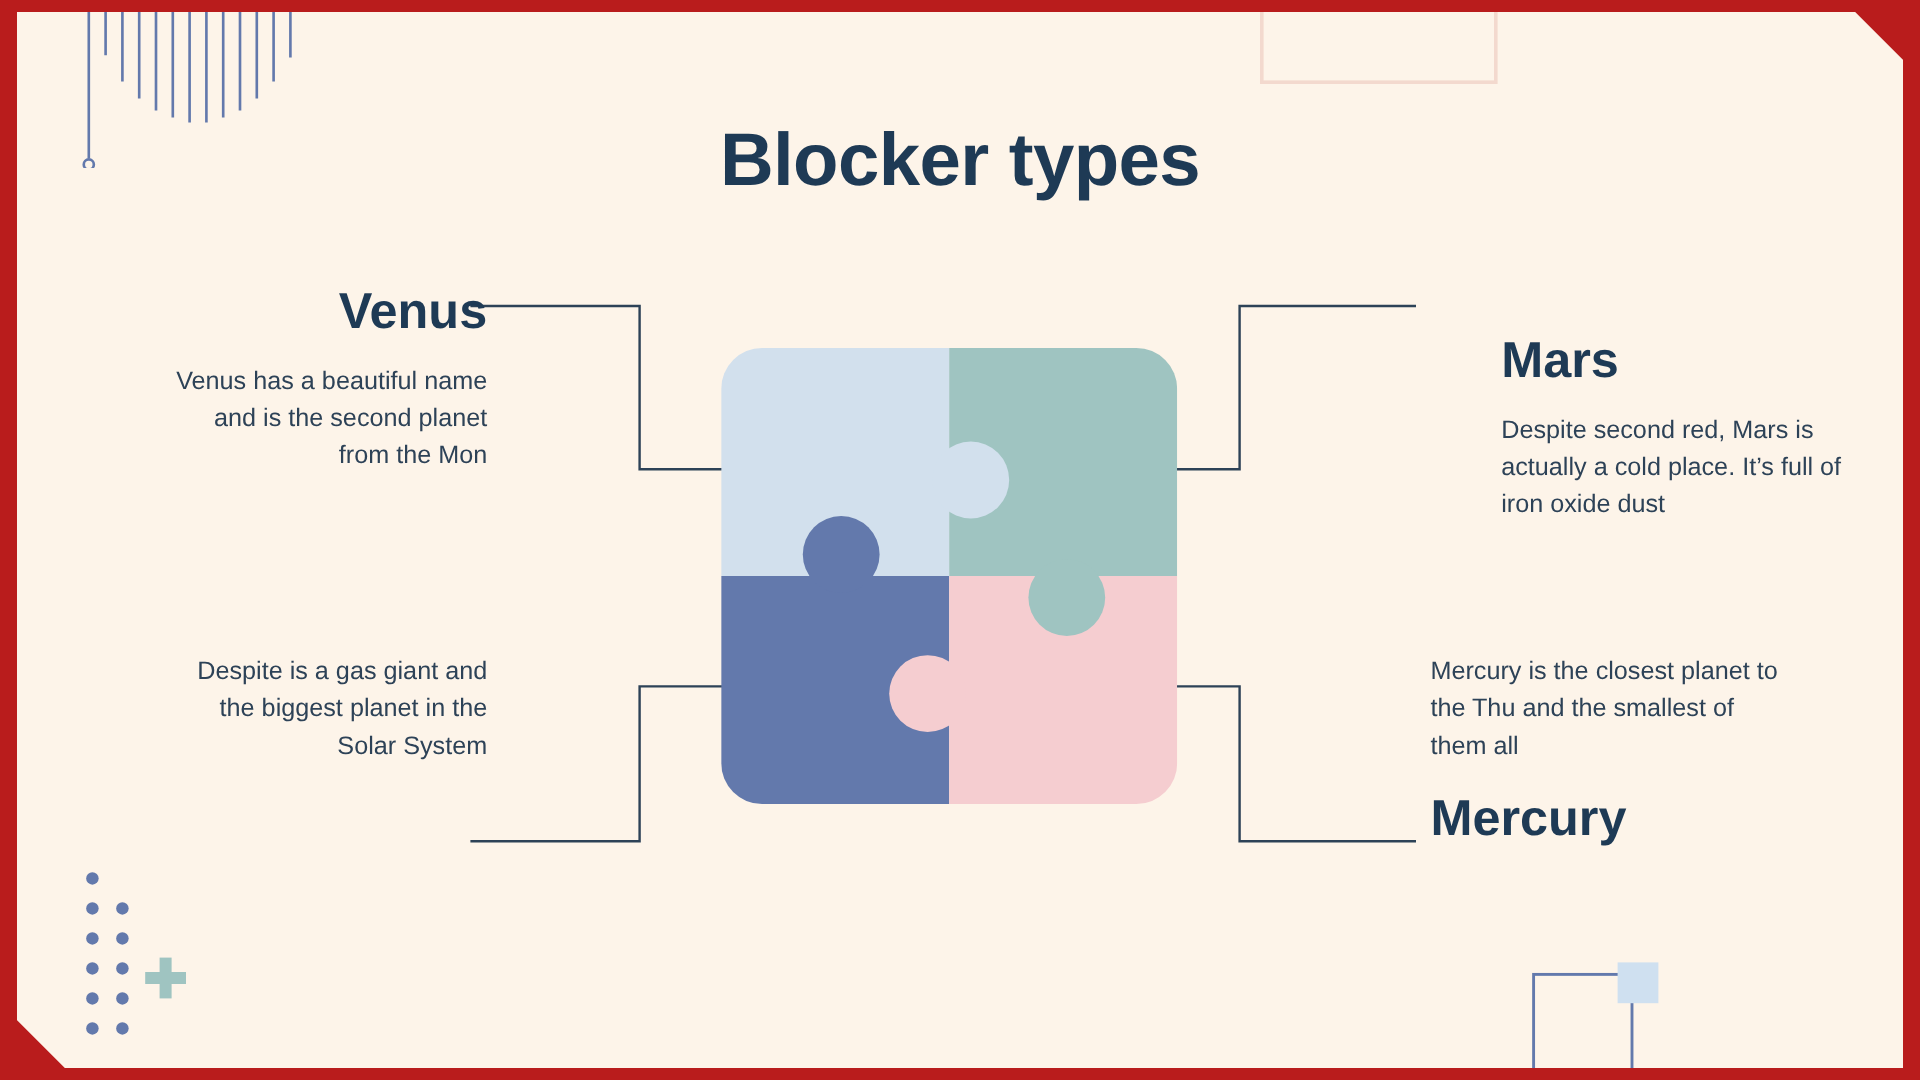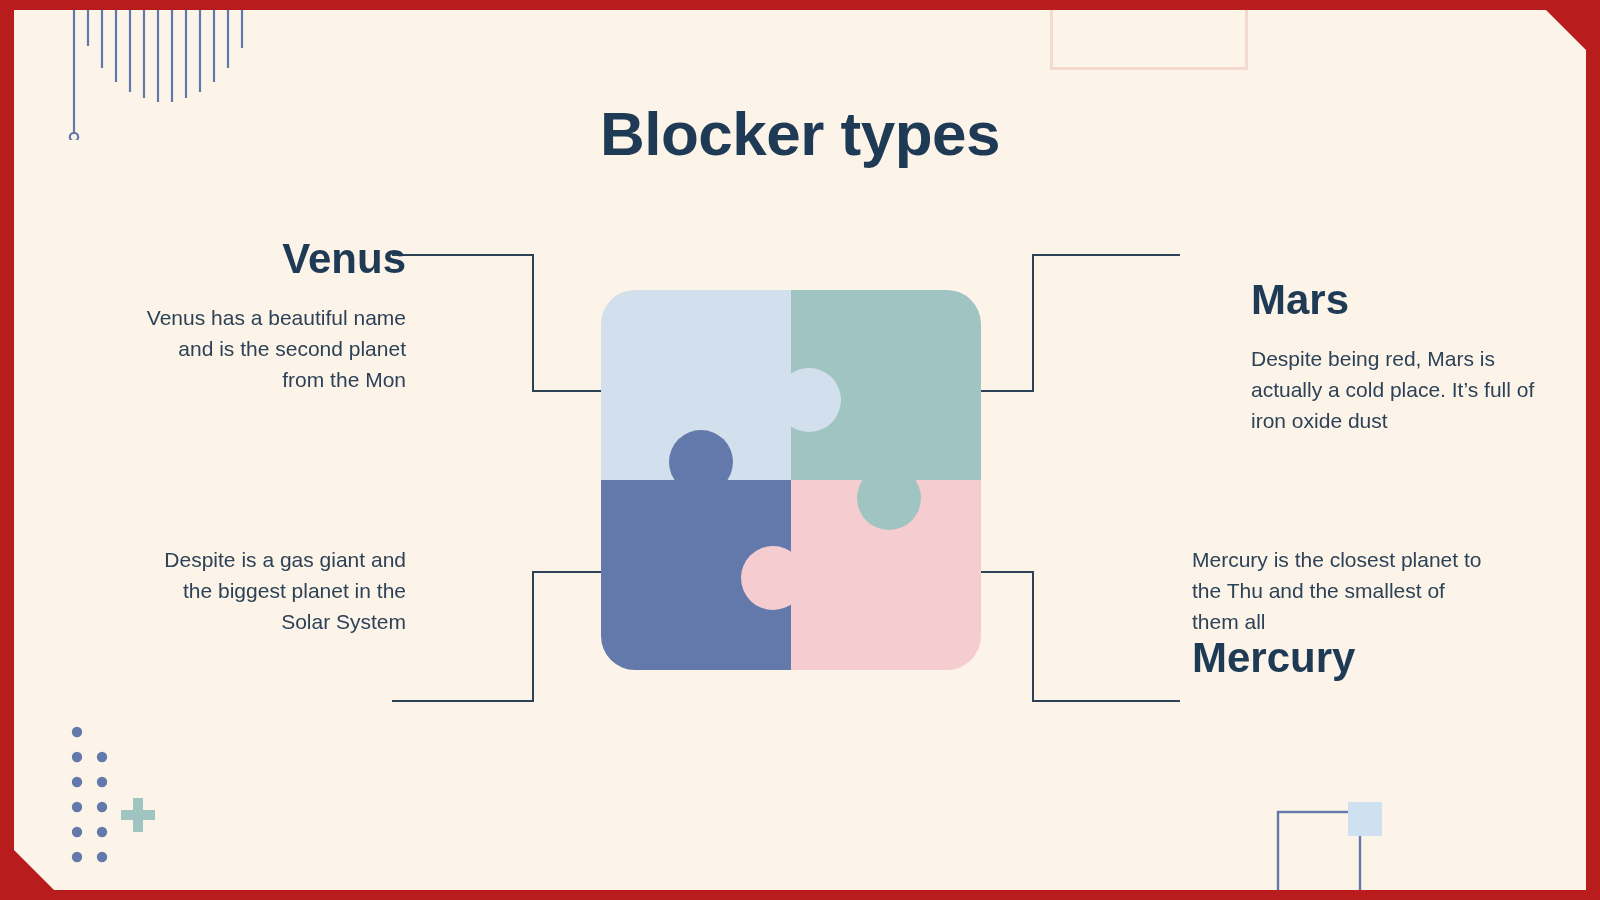--- a/index.html
+++ b/index.html
@@ -48,21 +48,21 @@
   #blk-venus   { left:126px; top:228px; width:266px; }
   #blk-venus .body { margin-top:22px; }
 
   #blk-mars    { left:1237px; top:228px; width:290px;margin-top:41px; }
   #blk-mars .body { margin-top:22px; }
 
   #blk-jupiter { left:120px; top:534px; width:272px; }
   #blk-jupiter .heading { margin-top:24px; }
 
   #blk-mercury { left:1178px; top:534px; width:296px; }
-  #blk-mercury .heading { }
+  #blk-mercury .heading { margin-top:24px; }
 
   
   #connectors { position:absolute; left:0; top:0; width:1572px; height:880px; }
 
   
   #puzzle { position:absolute; left:587px; top:280px; width:380px; height:380px; }
 
   
   #deco-lines { position:absolute; left:40px; top:0px; }
   #deco-dots  { position:absolute; left:55px; top:710px; }
@@ -146,21 +146,21 @@
       </g>
     </svg>
 
     <div class="block" id="blk-venus">
       <div class="heading right">Venus</div>
       <div class="body right">Venus has a beautiful name and is the second planet from the Mon</div>
     </div>
 
     <div class="block" id="blk-mars">
       <div class="heading left">Mars</div>
-      <div class="body left">Despite being red, Mars is actually a cold place. It’s full of iron oxide dust</div>
+      <div class="body left">Despite second red, Mars is actually a cold place. It’s full of iron oxide dust</div>
     </div>
 
     <div class="block" id="blk-jupiter">
       <div class="body right">Despite is a gas giant and the biggest planet in the Solar System</div>
     </div>
 
     <div class="block" id="blk-mercury">
       <div class="body left">Mercury is the closest planet to the Thu and the smallest of them all</div>
       <div class="heading left">Mercury</div>
     </div>

